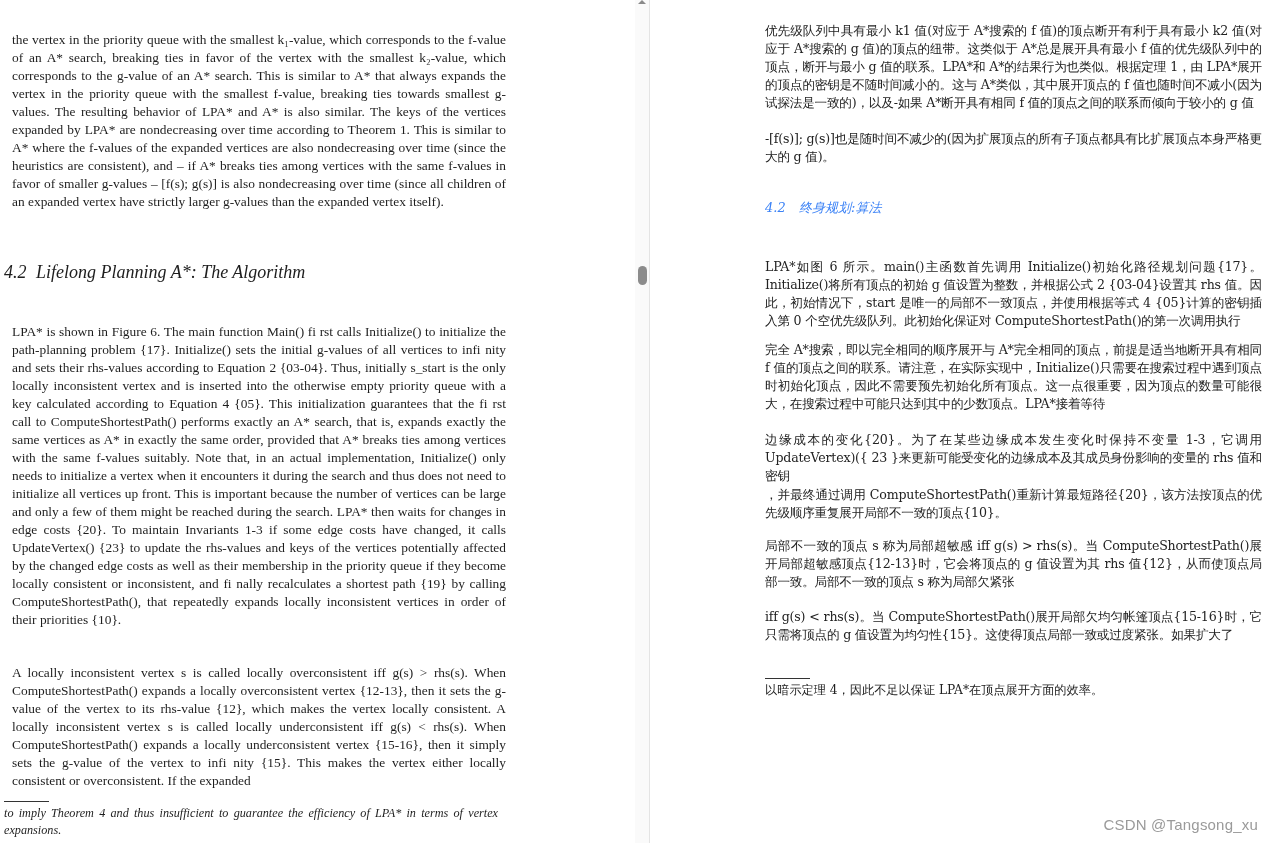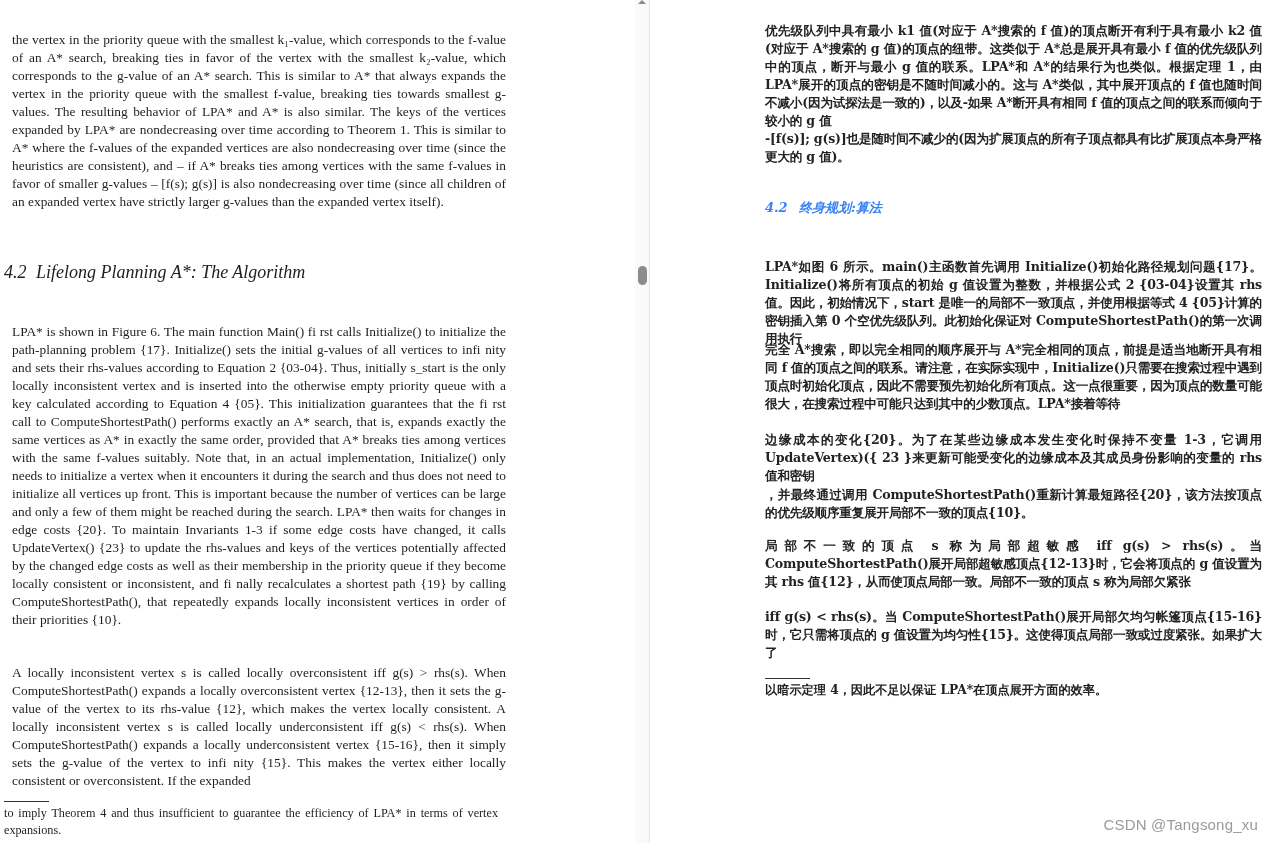--- a/index.html
+++ b/index.html
@@ -4,21 +4,21 @@
 <style>
   html, body { margin: 0; padding: 0; }
   body {
     width: 1266px; height: 843px; overflow: hidden; background: #ffffff;
     position: relative; color: #1a1a1a;
   }
   .pane-left {
     position: absolute; left: 0; top: 0; width: 634px; height: 843px; background: #ffffff;
   }
   .pane-right {
-    position: absolute; left: 650px; top: 0; width: 616px; height: 659px; background: #ffffff; font-weight: bold;
+    position: absolute; left: 650px; top: 0; width: 616px; height: 659px; background: #ffffff;
   }
   .scrollbar {
     position: absolute; left: 635px; top: 0; width: 14px; height: 843px; background: #fafafa;
     border-right: 1px solid #e4e4e4;
   }
   .scroll-up {
     position: absolute; left: 3px; top: 0; width: 0; height: 0;
     border-left: 4px solid transparent; border-right: 4px solid transparent; border-bottom: 4px solid #8a8a8a;
   }
   .scroll-thumb {
@@ -64,21 +64,21 @@
 
   <div class="en-head" style="top:262px;">
     <span class="num">4.2</span><span>Lifelong Planning A*: The Algorithm</span>
   </div>
 
   <p class="en" style="top:315px;">LPA* is shown in Figure 6. The main function Main() fi rst calls Initialize() to initialize the path-planning problem {17}. Initialize() sets the initial g-values of all vertices to infi nity and sets their rhs-values according to Equation 2 {03-04}. Thus, initially s_start is the only locally inconsistent vertex and is inserted into the otherwise empty priority queue with a key calculated according to Equation 4 {05}. This initialization guarantees that the fi rst call to ComputeShortestPath() performs exactly an A* search, that is, expands exactly the same vertices as A* in exactly the same order, provided that A* breaks ties among vertices with the same f-values suitably. Note that, in an actual implementation, Initialize() only needs to initialize a vertex when it encounters it during the search and thus does not need to initialize all vertices up front. This is important because the number of vertices can be large and only a few of them might be reached during the search. LPA* then waits for changes in edge costs {20}. To maintain Invariants 1-3 if some edge costs have changed, it calls UpdateVertex() {23} to update the rhs-values and keys of the vertices potentially affected by the changed edge costs as well as their membership in the priority queue if they become locally consistent or inconsistent, and fi nally recalculates a shortest path {19} by calling ComputeShortestPath(), that repeatedly expands locally inconsistent vertices in order of their priorities {10}.</p>
 
   <p class="en" style="top:656px;">A locally inconsistent vertex s is called locally overconsistent iff g(s) &gt; rhs(s). When ComputeShortestPath() expands a locally overconsistent vertex {12-13}, then it sets the g-value of the vertex to its rhs-value {12}, which makes the vertex locally consistent. A locally inconsistent vertex s is called locally underconsistent iff g(s) &lt; rhs(s). When ComputeShortestPath() expands a locally underconsistent vertex {15-16}, then it simply sets the g-value of the vertex to infi nity {15}. This makes the vertex either locally consistent or overconsistent. If the expanded</p>
 
   <div class="footrule" style="left:4px; top:801px;"></div>
-  <p class="en-foot" style="top:805px;">to imply Theorem 4 and thus insufficient to guarantee the efficiency of LPA* in terms of vertex expansions.</p>
+  <p class="en-foot" style="top:805px;font-style:italic;">to imply Theorem 4 and thus insufficient to guarantee the efficiency of LPA* in terms of vertex expansions.</p>
 </div>
 
 <div class="scrollbar">
   <div class="scroll-up"></div>
   <div class="scroll-thumb"></div>
 </div>
 
 <div class="pane-right">
   <p class="zh" style="top:22px;">优先级队列中具有最小 k1 值(对应于 A*搜索的 f 值)的顶点断开有利于具有最小 k2 值(对应于 A*搜索的 g 值)的顶点的纽带。这类似于 A*总是展开具有最小 f 值的优先级队列中的顶点，断开与最小 g 值的联系。LPA*和 A*的结果行为也类似。根据定理 1，由 LPA*展开的顶点的密钥是不随时间减小的。这与 A*类似，其中展开顶点的 f 值也随时间不减小(因为试探法是一致的)，以及-如果 A*断开具有相同 f 值的顶点之间的联系而倾向于较小的 g 值</p>
   <p class="zh" style="top:130px;">-[f(s)]; g(s)]也是随时间不减少的(因为扩展顶点的所有子顶点都具有比扩展顶点本身严格更大的 g 值)。</p>

